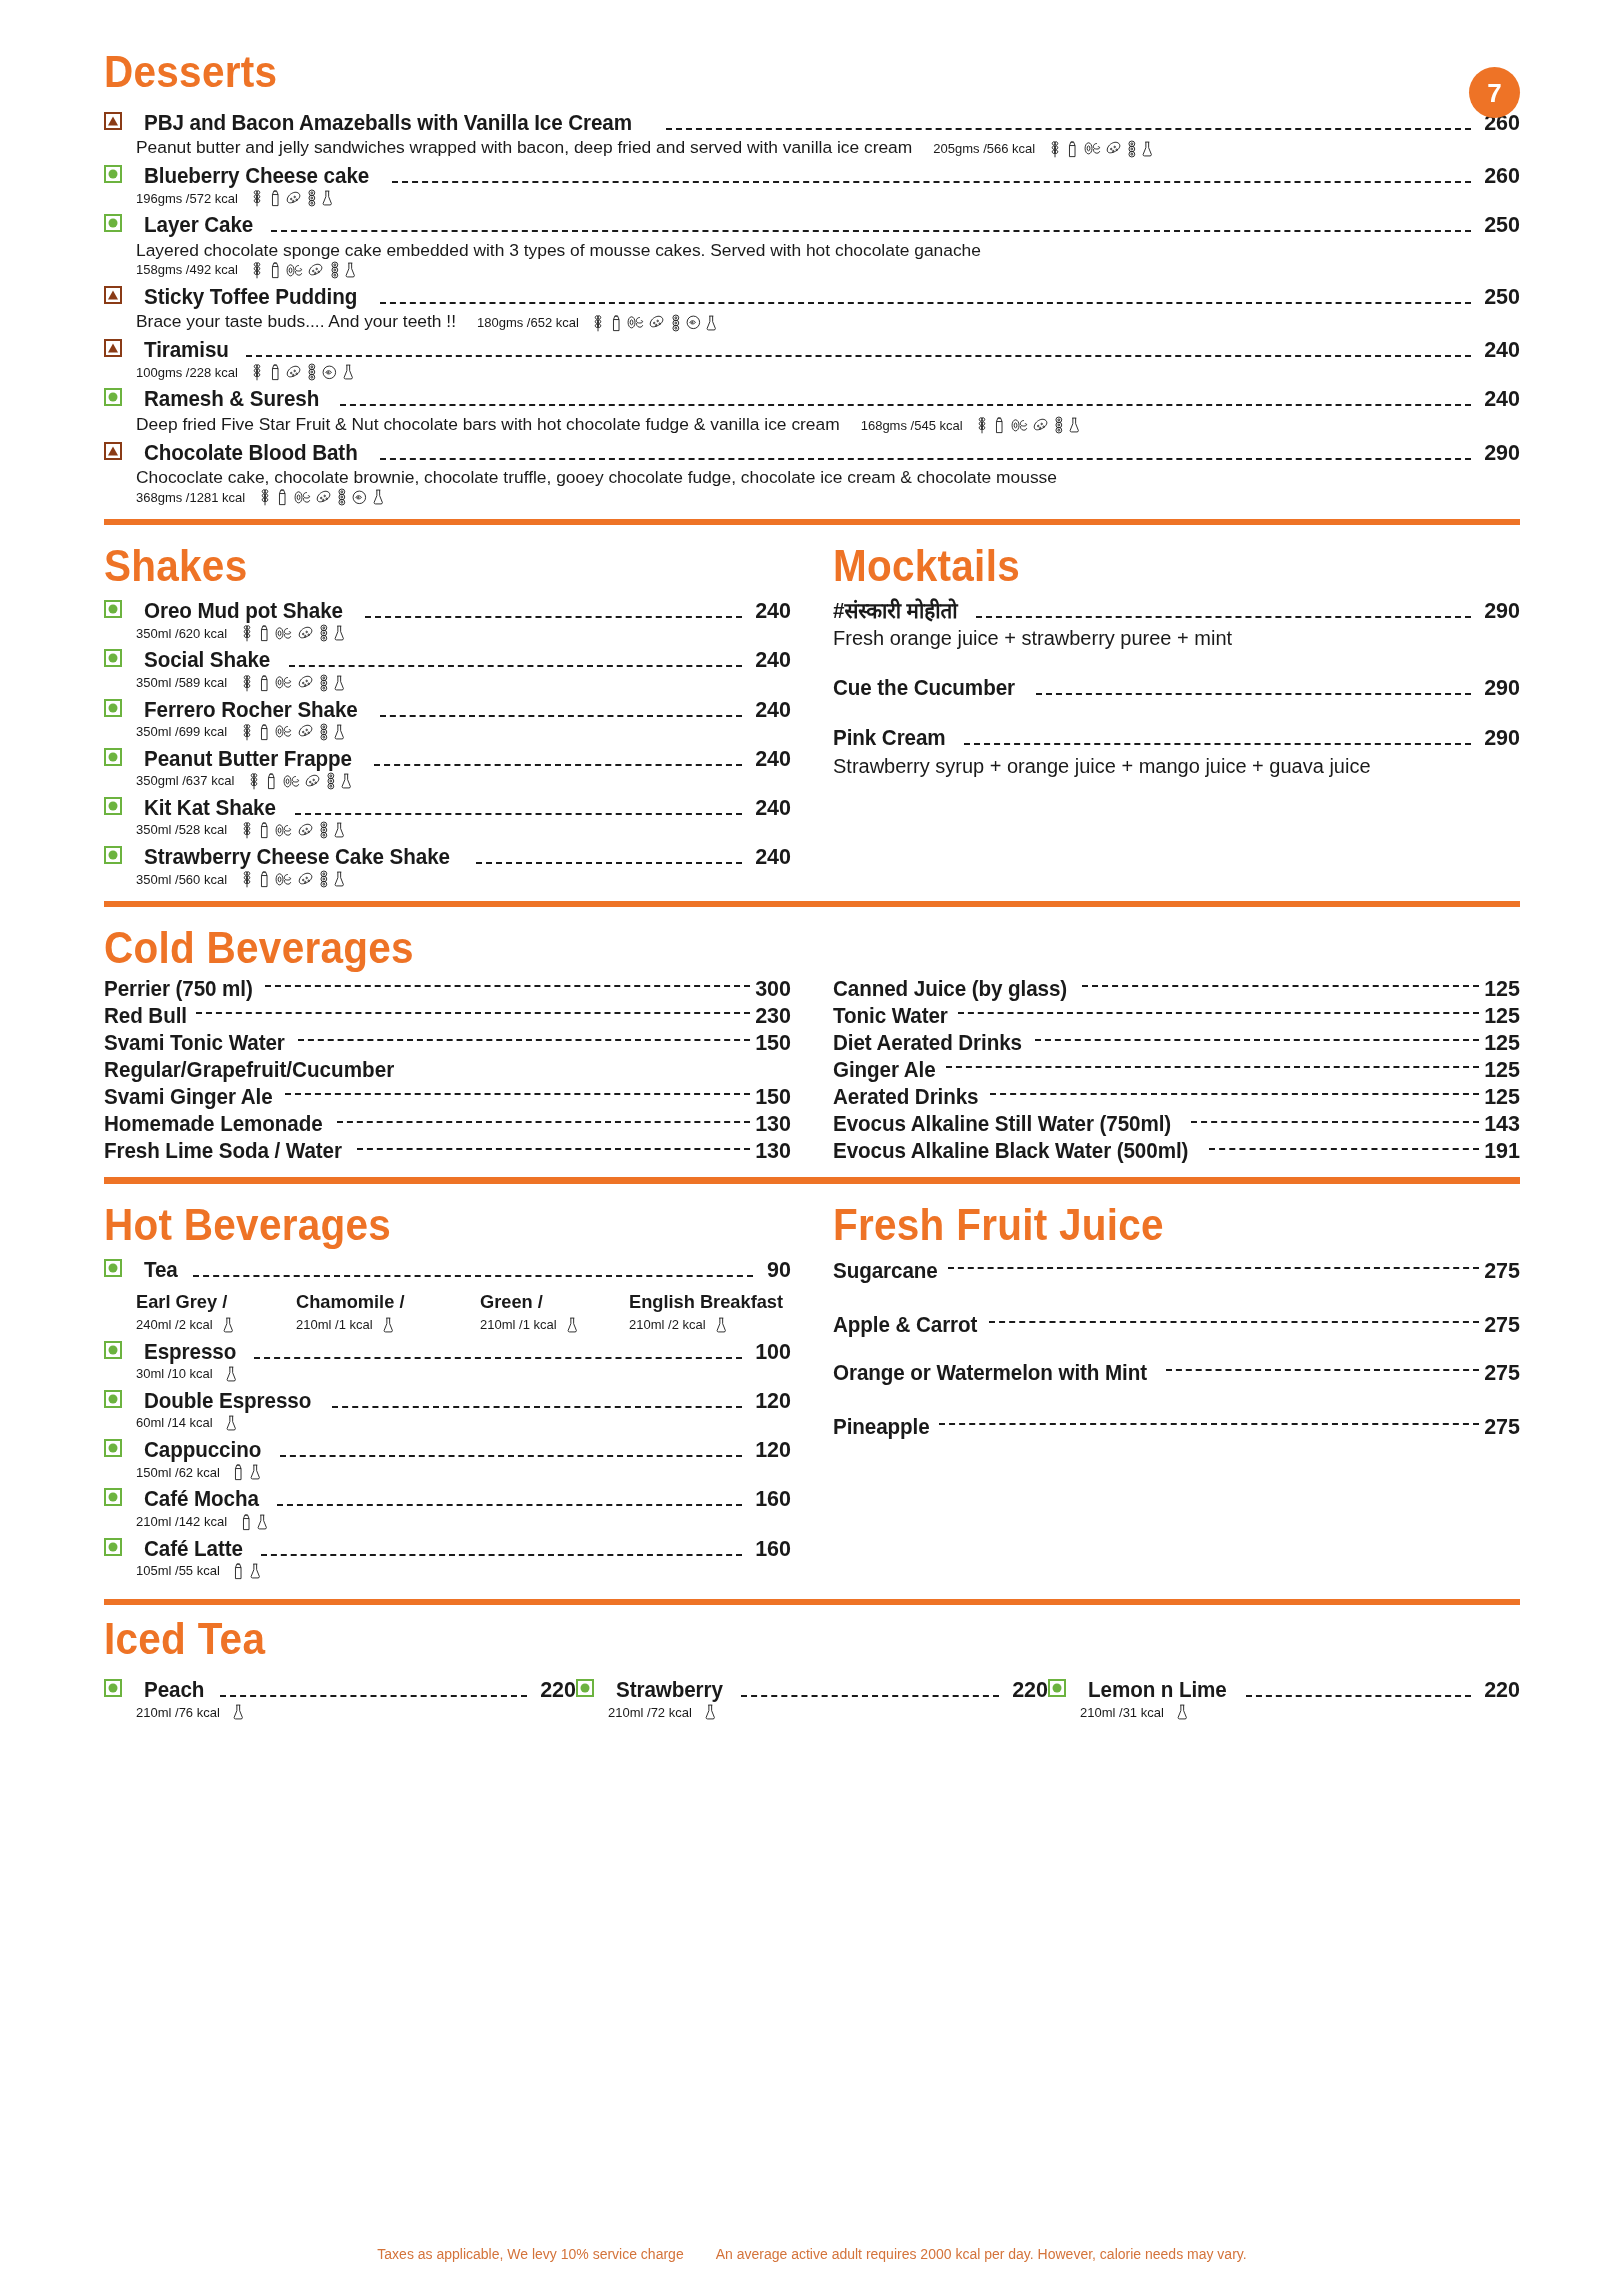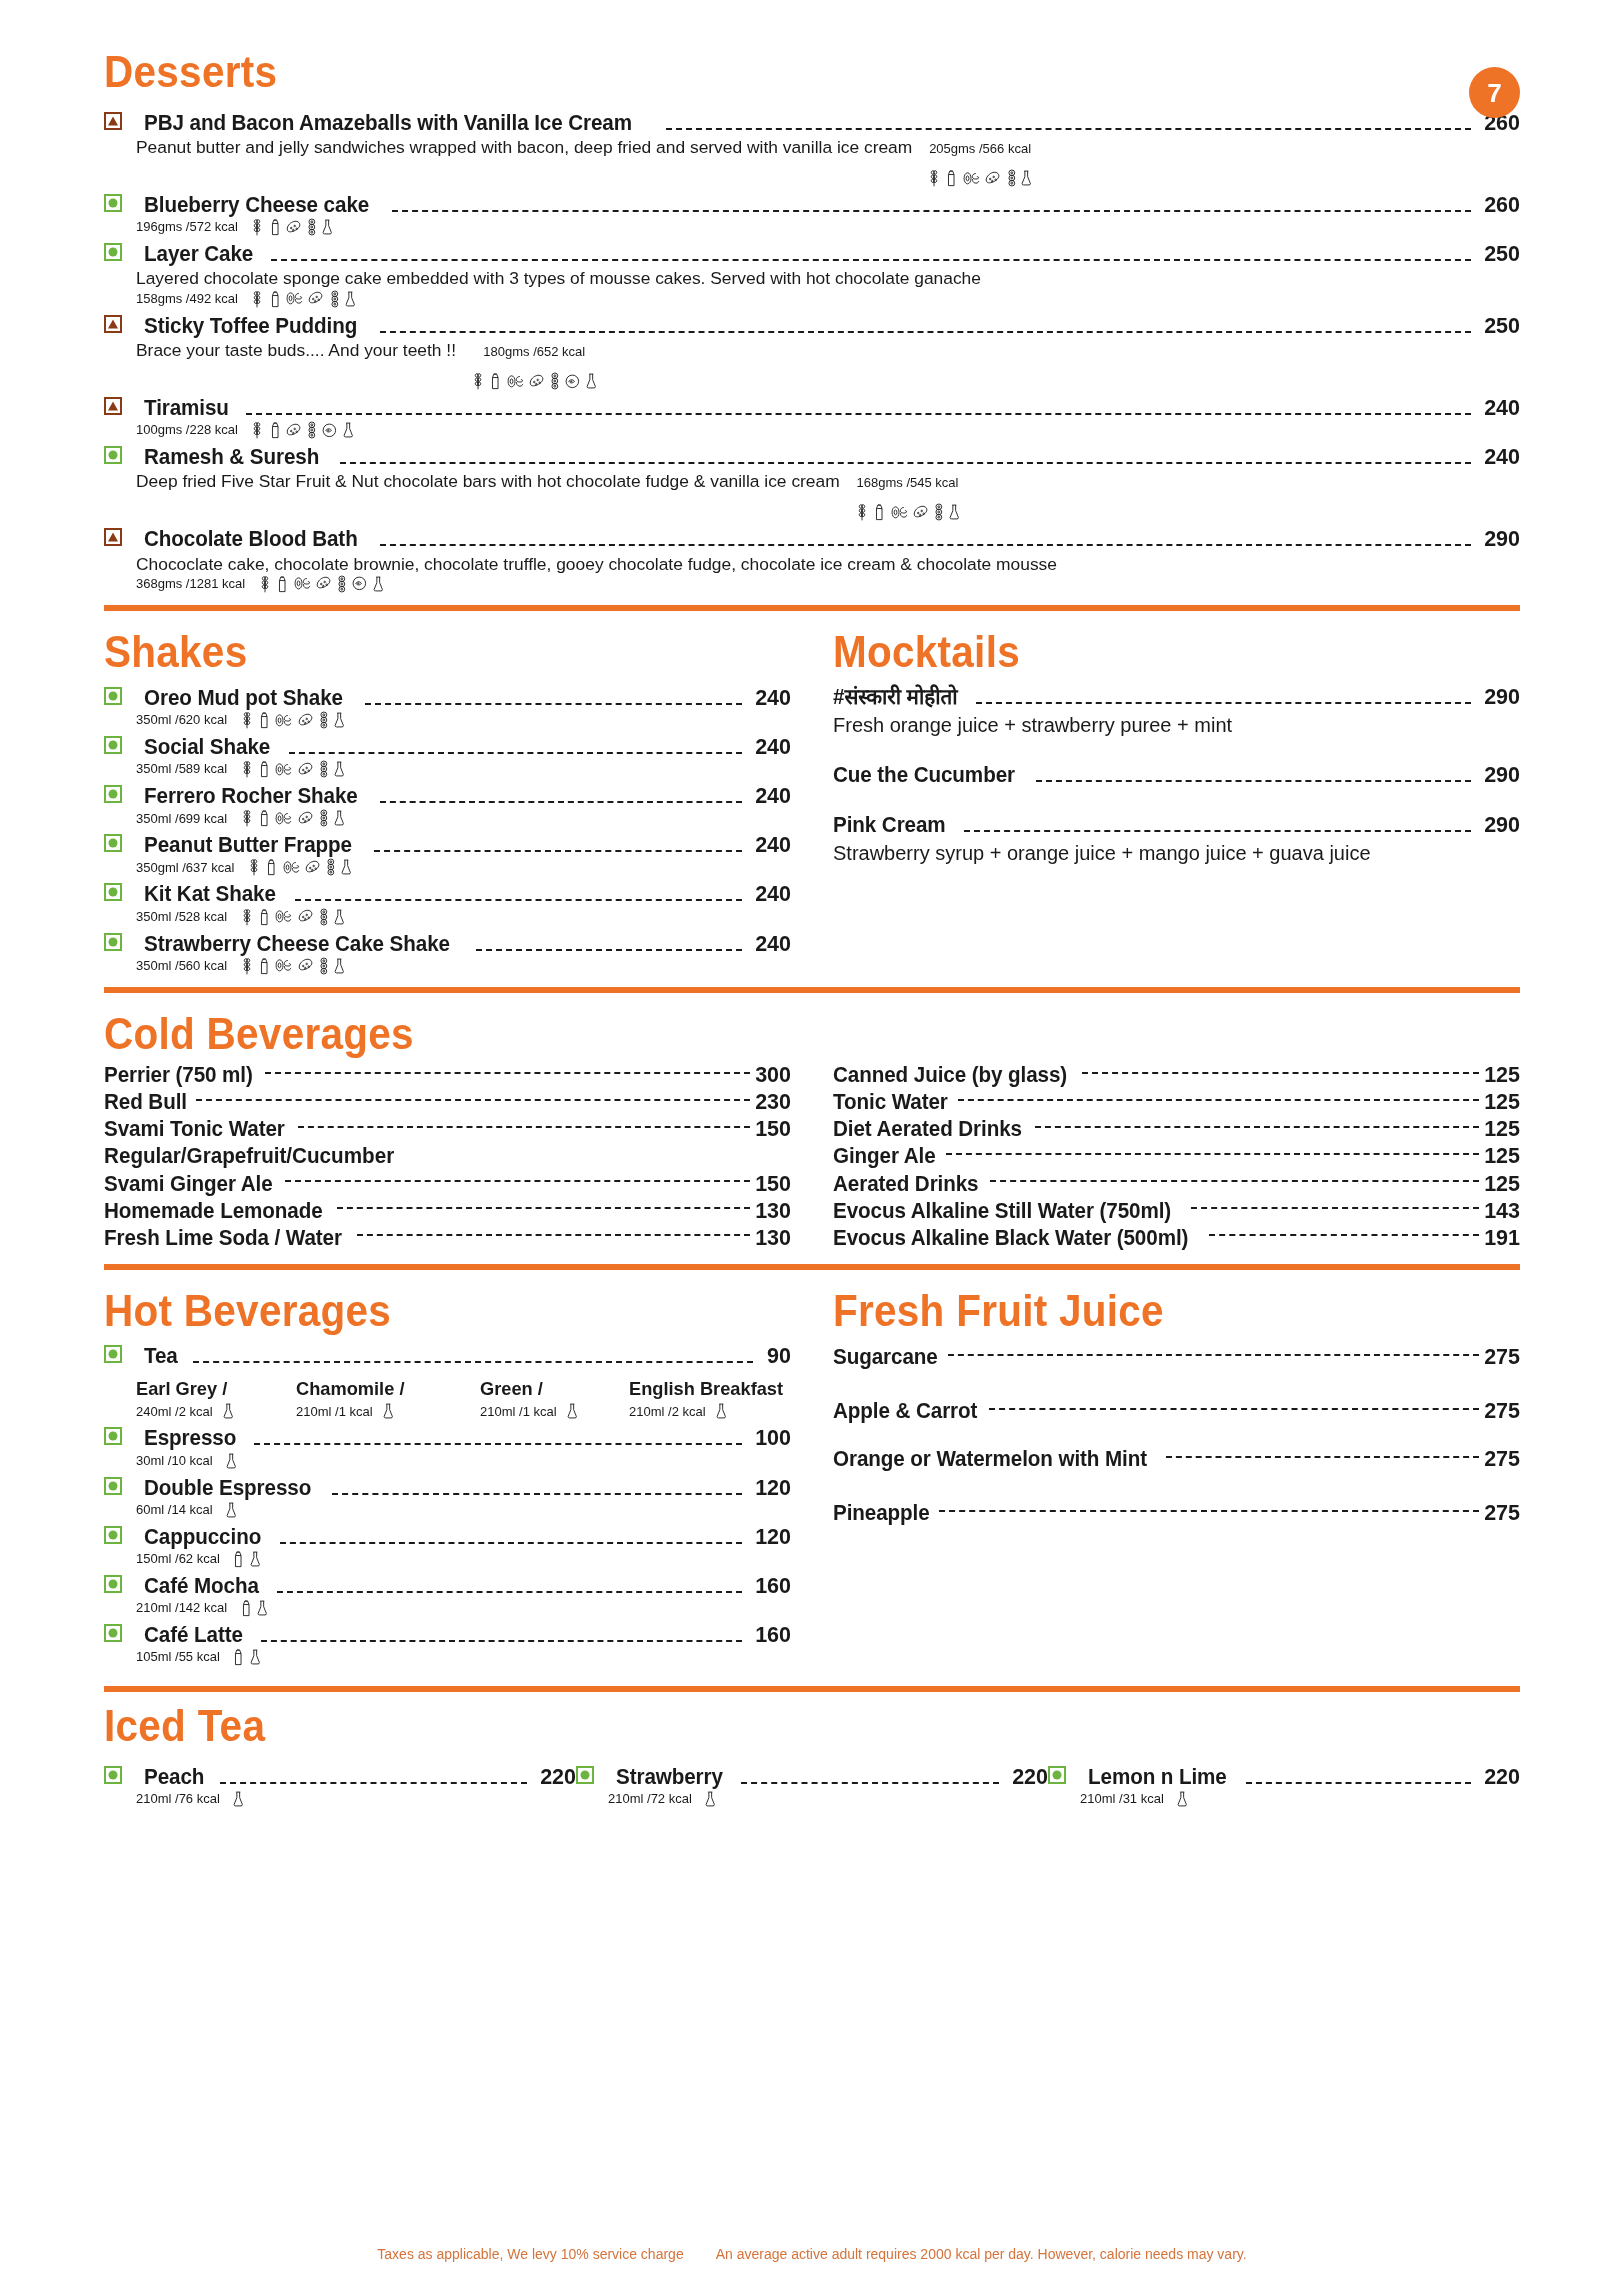--- a/index.html
+++ b/index.html
@@ -124,34 +124,34 @@
   }
 
   .desc {
     font-size: 17.4px;
     font-weight: 400;
     margin-left: 32px;
     line-height: 1.28;
     display: flex;
     align-items: baseline;
     flex-wrap: wrap;
-    gap: 0 15px;
+    gap: 0 21px;
   }
   .desc-text { }
 
   .nutri {
     font-size: 13px;
     font-weight: 400;
     margin-left: 32px;
     display: flex;
     align-items: center;
     gap: 12.5px;
     line-height: 1.2;
   }
-  .nutri.inline { margin-left: 0; flex-direction: column; }
+  .nutri.inline { margin-left: 0; }
 
   .allerg {
     display: inline-flex;
     align-items: center;
     gap: 4.2px;
   }
   .allerg svg { display: block; }
 
   
   .cols {

